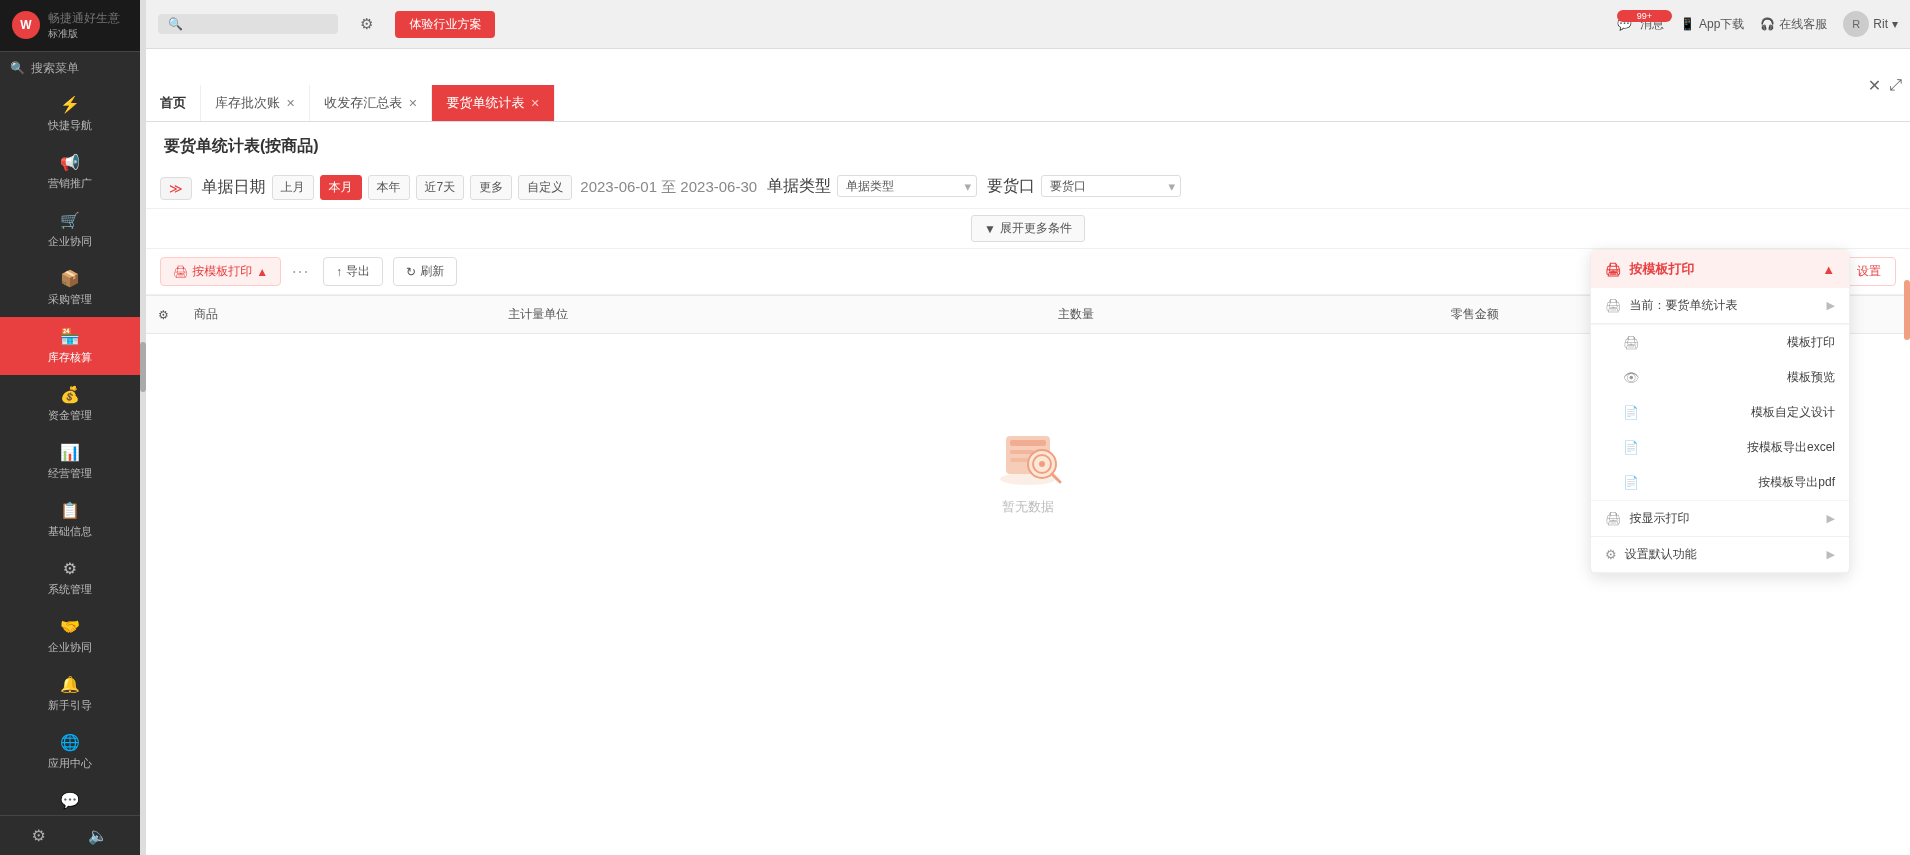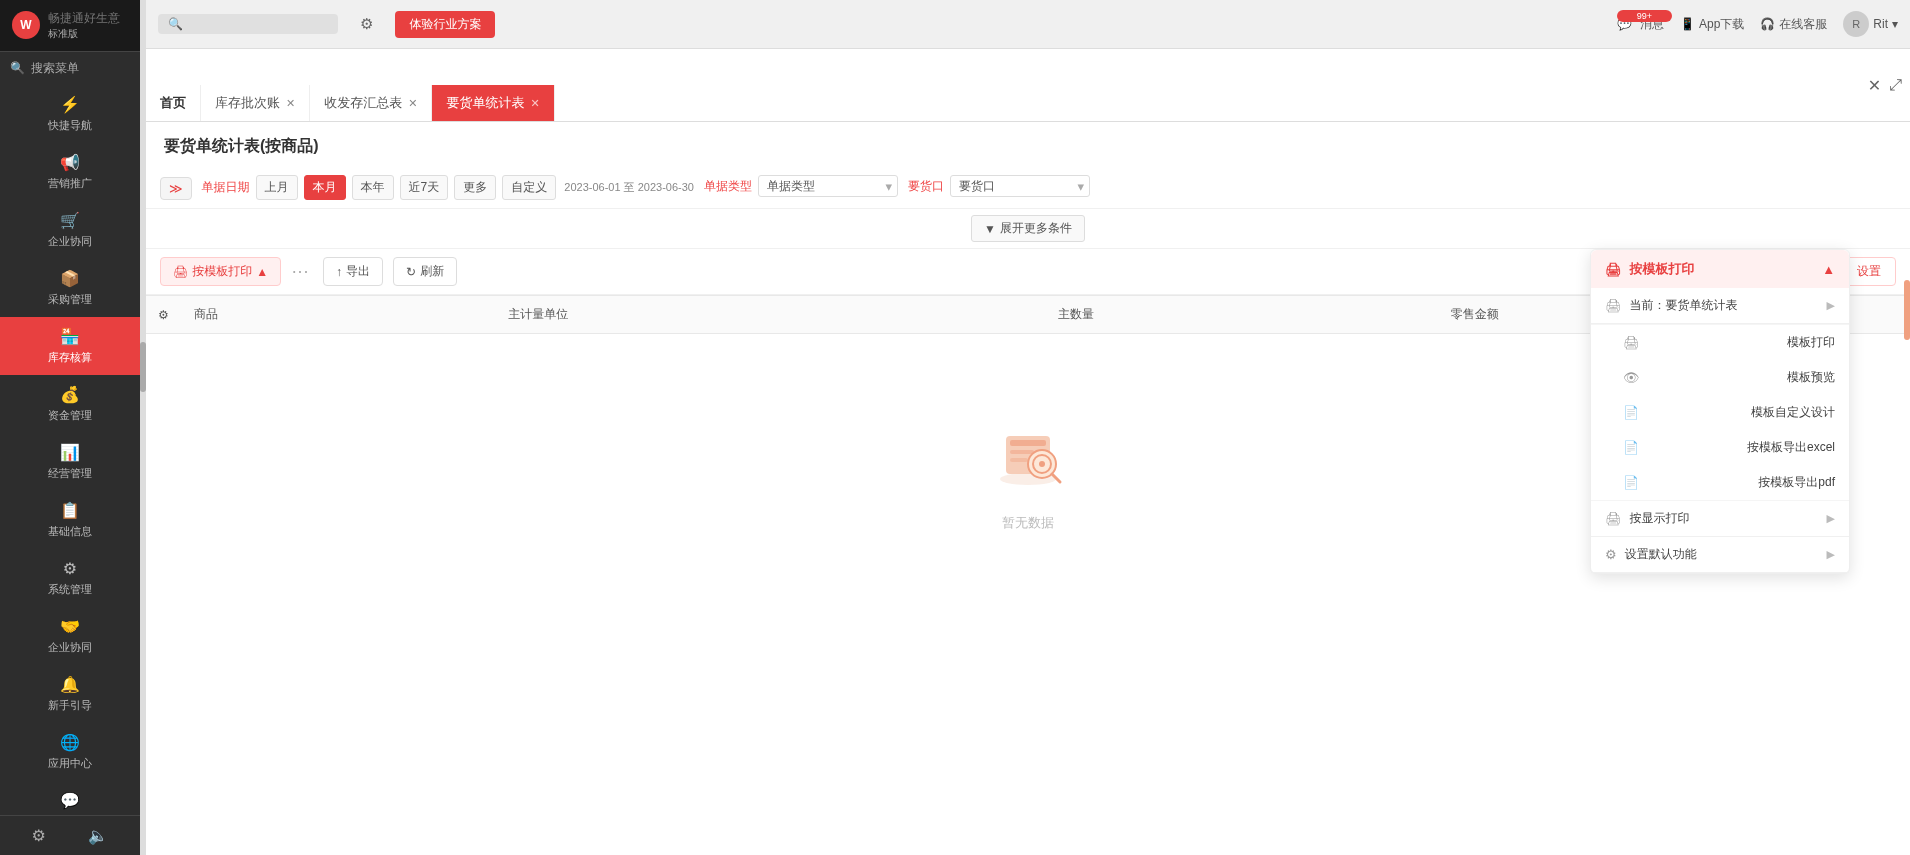--- a/index.html
+++ b/index.html
@@ -180,34 +180,34 @@
       color: #e84040;
       padding: 3px 8px;
       border-radius: 4px;
       cursor: pointer;
       font-size: 13px;
       margin-top: 2px;
     }
     .filter-group {
       display: flex; align-items: center; gap: 6px; flex-wrap: wrap;
     }
-    .filter-label { font-size: 12px; color: #ef4444; }
+    .filter-label { font-size: 16px; color: #404040; }
     .date-btn {
       padding: 3px 8px;
       border: 1px solid #ddd;
       border-radius: 3px;
       background: #f9f9f9;
       font-size: 12px;
       cursor: pointer;
       color: #555;
     }
     .date-btn.active {
       background: #e84040; color: white; border-color: #e84040;
     }
-    .date-range { font-size: 11px; color: #888; margin-left: 2px; }
+    .date-range { font-size: 15px; color: #888; margin-left: 2px; }
     .filter-select {
       border: 1px solid #ddd;
       border-radius: 3px;
       padding: 3px 24px 3px 8px;
       background: white;
       font-size: 12px;
       color: #555;
       appearance: none;
       cursor: pointer;
       min-width: 140px;
@@ -284,21 +284,21 @@
       font-weight: normal;
       text-align: left;
     }
     .gear-col { width: 36px; text-align: center; }
 
     
     .empty-state {
       display: flex; flex-direction: column;
       align-items: center; justify-content: center;
       padding: 80px 0;
-      color: #bbb; font-size: 13px; gap: 20px;
+      color: #bbb; font-size: 13px; gap: 4px;
     }
     .empty-icon {
       width: 80px; height: 80px;
       position: relative;
     }
 
     
     .dropdown-overlay {
       position: absolute;
       top: 0;

